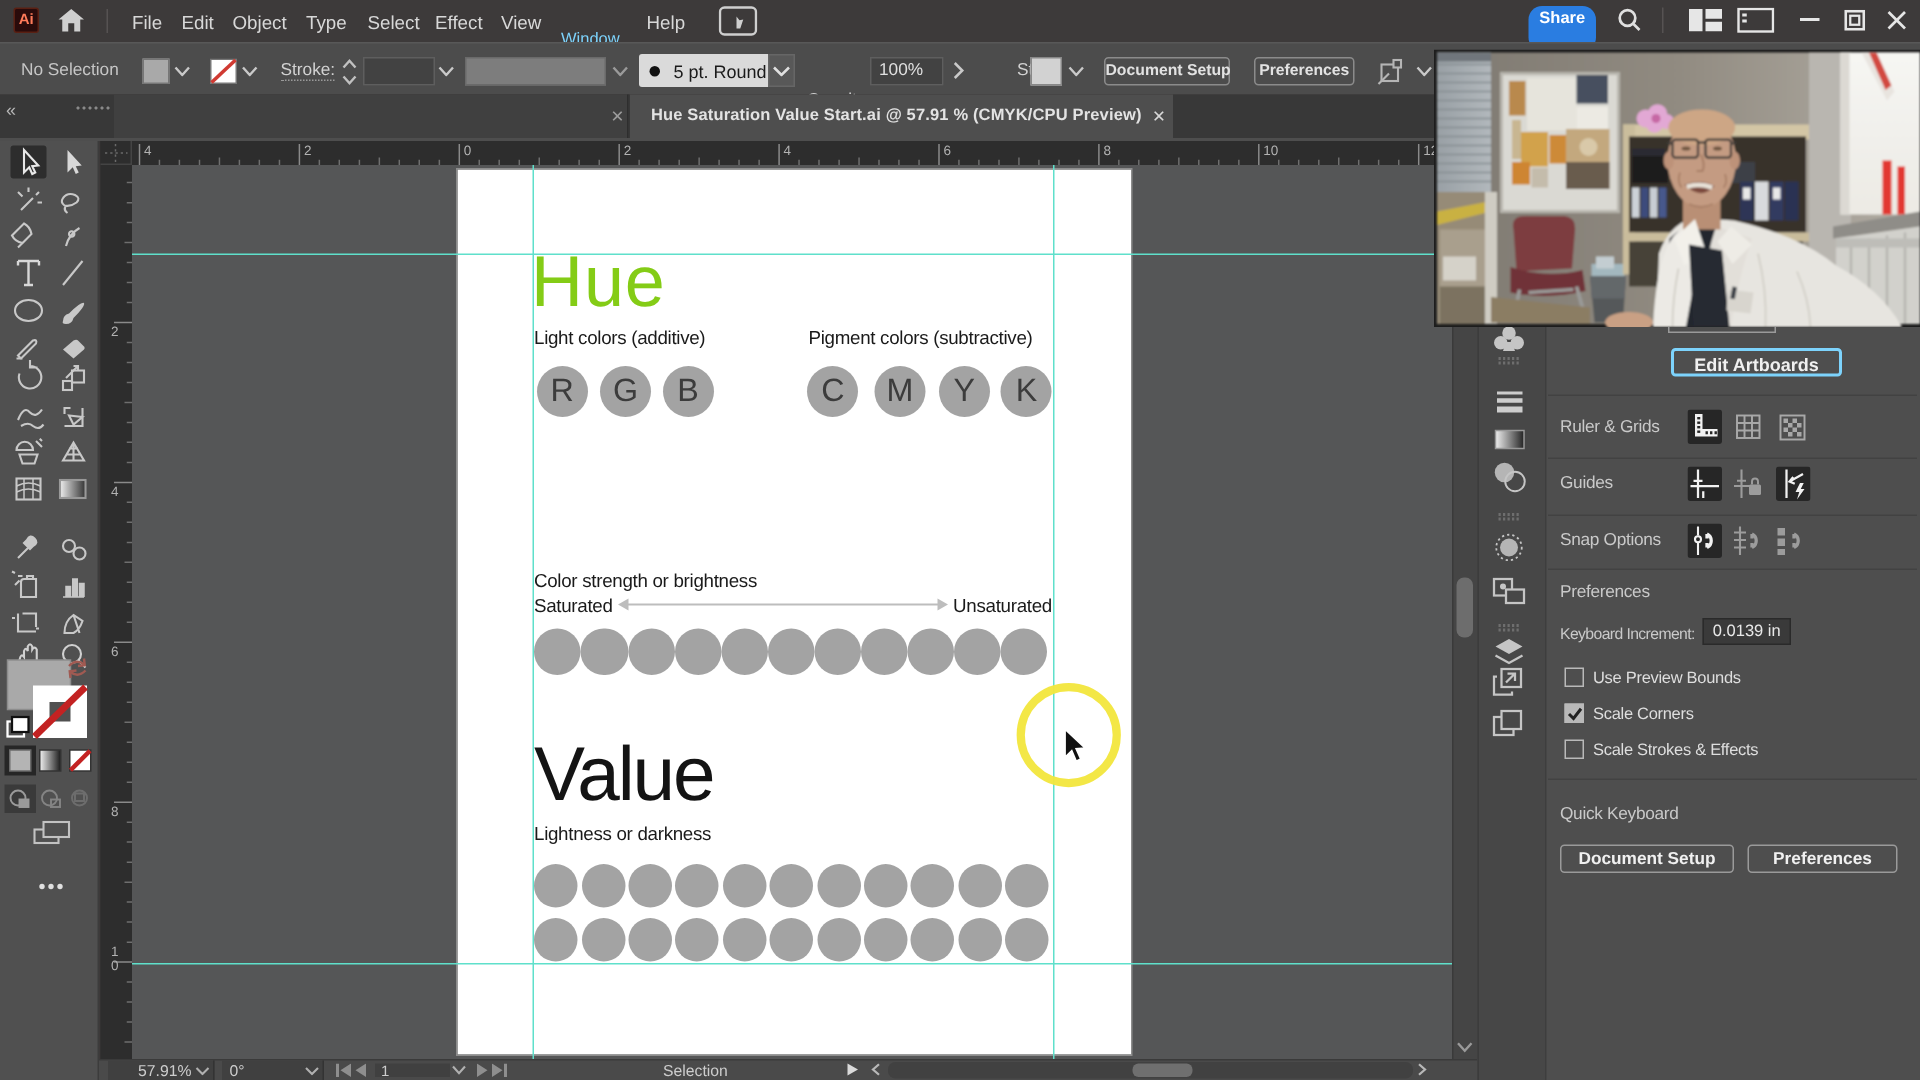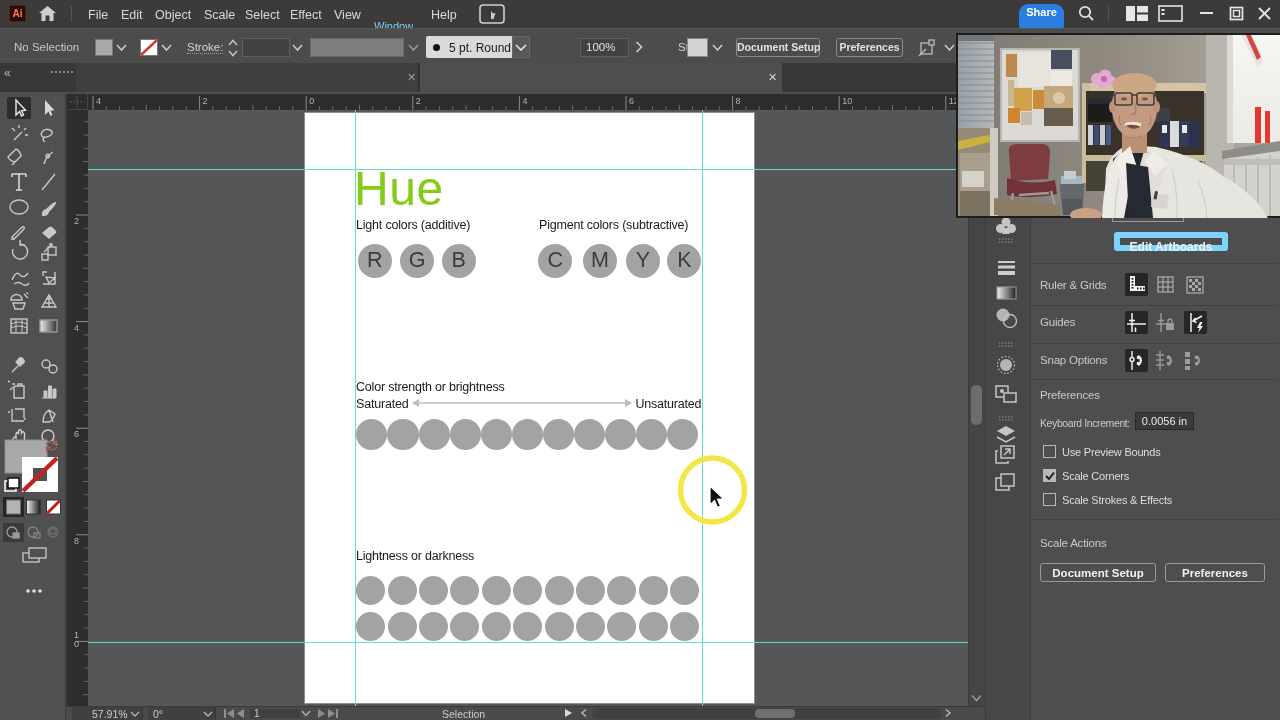--- a/index.html
+++ b/index.html
@@ -22,21 +22,21 @@
   <div class="abs" id="menubar" style="left:0;top:0;width:1280px;height:28px;background:#3d3a3a;"></div>
   <div class="abs" style="left:9px;top:5px;width:17px;height:17px;background:#2a0b0b;border:1px solid #5a2013;border-radius:2px;color:#ff7b5a;font-size:10px;font-weight:bold;text-align:center;line-height:15px;">Ai</div>
 
   <svg class="abs" style="left:38px;top:5px;" width="19" height="17" viewBox="0 0 19 17">
     <path d="M9.5 1 L18 8 L15.5 8 L15.5 16 L11.5 16 L11.5 10.5 L7.5 10.5 L7.5 16 L3.5 16 L3.5 8 L1 8 Z" fill="#cfcfcf"></path>
   </svg>
   <div class="abs" style="left:71px;top:6px;width:1px;height:16px;background:#565252;"></div>
   <div class="abs txt" style="left:88px;top:8px;font-size:12.5px;color:#d8d8d8;">File</div>
     <div class="abs txt" style="left:121px;top:8px;font-size:12.5px;color:#d8d8d8;">Edit</div>
     <div class="abs txt" style="left:155px;top:8px;font-size:12.5px;color:#d8d8d8;">Object</div>
-    <div class="abs txt" style="left:204px;top:8px;font-size:12.5px;color:#d8d8d8;">Scale</div>
+    <div class="abs txt" style="left:204px;top:8px;font-size:12.5px;color:#d8d8d8;">Type</div>
     <div class="abs txt" style="left:245px;top:8px;font-size:12.5px;color:#d8d8d8;">Select</div>
     <div class="abs txt" style="left:290px;top:8px;font-size:12.5px;color:#d8d8d8;">Effect</div>
     <div class="abs txt" style="left:334px;top:8px;font-size:12.5px;color:#d8d8d8;">View</div>
     <div class="abs txt" style="left:374px;top:20px;font-size:11px;color:#7dd3fc;">Window</div>
     <div class="abs txt" style="left:431px;top:8px;font-size:12.5px;color:#d8d8d8;">Help</div>
 
   <svg class="abs" style="left:479px;top:4px;" width="26" height="20" viewBox="0 0 26 20">
     <rect x="1" y="1" width="24" height="18" rx="3" fill="none" stroke="#cfcfcf" stroke-width="1.6"></rect>
     <path d="M12 15 L12 7 L14 9.5 L16.5 9 L14.5 15 Z" fill="#cfcfcf"></path>
   </svg>
@@ -130,20 +130,21 @@
   <svg class="abs" style="left:944px;top:44px;" width="11" height="7">
       <path d="M1 1 L5.5 6 L10 1" fill="none" stroke="#c9c9c9" stroke-width="1.6"></path>
     </svg>
 
   <div class="abs" id="tabbar" style="left:0;top:63px;width:1280px;height:29px;background:#383838;"></div>
   <div class="abs txt" style="left:4px;top:66px;font-size:12px;color:#b9b9b9;">«</div>
   <div class="abs" style="left:50px;top:70px;width:24px;height:4px;background-image:radial-gradient(circle, #8a8a8a 1px, transparent 1.1px);background-size:4px 4px;"></div>
   <div class="abs" style="left:76px;top:63px;width:343px;height:29px;background:#404040;border-right:1px solid #2e2e2e;"></div>
   <div class="abs txt" style="left:407px;top:71px;font-size:11px;color:#9c9c9c;">✕</div>
   <div class="abs" style="left:420px;top:63px;width:362px;height:29px;background:#4e4e4e;"></div>
+  <div class="abs txt" style="left:434px;top:71px;font-size:11px;color:#e3e3e3;font-weight:bold;letter-spacing:0.1px;">Hue Saturation Value Start.ai @ 57.91 % (CMYK/CPU Preview)</div>
   <div class="abs txt" style="left:768px;top:71px;font-size:11px;color:#d8d8d8;">✕</div>
   <div class="abs" style="left:0;top:92px;width:968px;height:2px;background:#4e4e4e;"></div>
 
   <div class="abs" id="toolbar" style="left:0;top:94px;width:66px;height:626px;background:#505050;border-right:1px solid #3c3c3c;"></div>
   <svg class="abs" style="left:0;top:94px;" width="66" height="626" viewBox="0 0 66 626">
     <g stroke="#c8c8c8" fill="none" stroke-width="1.4">
 
       <rect x="7" y="3" width="24" height="22" rx="2" fill="#2d2d2d" stroke="none"></rect>
       <path d="M16 6 L16 21 L19.5 17.5 L21.5 22 L23.5 21 L21.5 16.8 L25.5 16.3 Z" fill="none" stroke="#e8e8e8"></path>
       <path d="M45 6 L45 21 L48.5 17.5 L50.5 22 L52.5 21 L50.5 16.8 L54.5 16.3 Z" fill="#d8d8d8" stroke="none"></path>
@@ -415,20 +416,21 @@
     <div class="dot" style="left:387.4px;top:419.1px;width:31.2px;height:31.2px;"></div>
     <div class="dot" style="left:418.5px;top:419.1px;width:31.2px;height:31.2px;"></div>
     <div class="dot" style="left:449.6px;top:419.1px;width:31.2px;height:31.2px;"></div>
     <div class="dot" style="left:480.7px;top:419.1px;width:31.2px;height:31.2px;"></div>
     <div class="dot" style="left:511.8px;top:419.1px;width:31.2px;height:31.2px;"></div>
     <div class="dot" style="left:542.9px;top:419.1px;width:31.2px;height:31.2px;"></div>
     <div class="dot" style="left:574.0px;top:419.1px;width:31.2px;height:31.2px;"></div>
     <div class="dot" style="left:605.1px;top:419.1px;width:31.2px;height:31.2px;"></div>
     <div class="dot" style="left:636.2px;top:419.1px;width:31.2px;height:31.2px;"></div>
     <div class="dot" style="left:667.3px;top:419.1px;width:31.2px;height:31.2px;"></div>
+  <div class="abs" style="left:356px;top:490px;font-size:51px;color:#141414;line-height:1;letter-spacing:-1.4px;">Value</div>
   <div class="abs lbl" style="left:356px;top:548.5px;">Lightness or darkness</div>
   <div class="dot" style="left:356.4px;top:576.1px;width:29px;height:29px;"></div>
     <div class="dot" style="left:387.8px;top:576.1px;width:29px;height:29px;"></div>
     <div class="dot" style="left:419.1px;top:576.1px;width:29px;height:29px;"></div>
     <div class="dot" style="left:450.4px;top:576.1px;width:29px;height:29px;"></div>
     <div class="dot" style="left:481.8px;top:576.1px;width:29px;height:29px;"></div>
     <div class="dot" style="left:513.1px;top:576.1px;width:29px;height:29px;"></div>
     <div class="dot" style="left:544.5px;top:576.1px;width:29px;height:29px;"></div>
     <div class="dot" style="left:575.9px;top:576.1px;width:29px;height:29px;"></div>
     <div class="dot" style="left:607.2px;top:576.1px;width:29px;height:29px;"></div>
@@ -541,33 +543,33 @@
       <rect x="16" y="380" width="13" height="12" fill="#474747"></rect>
     </g>
     <defs>
         <linearGradient id="dgrad" x1="0" y1="0" x2="1" y2="0">
           <stop offset="0" stop-color="#f0f0f0"></stop>
           <stop offset="1" stop-color="#222"></stop>
         </linearGradient>
       </defs>
   </svg>
   <div class="abs" style="left:1112px;top:217px;width:72px;height:5px;border:1px solid #9a9a9a;border-top:none;"></div>
-  <div class="abs" style="left:1114px;top:232px;width:114px;height:19px;border:6px solid #7dd3fc;border-radius:3px;color:#f0f0f0;font-size:12px;font-weight:bold;text-align:center;line-height:18px;">Edit Artboards</div>
+  <div class="abs" style="left:1114px;top:232px;width:114px;height:19px;border:2px solid #7dd3fc;border-radius:3px;color:#f0f0f0;font-size:12px;font-weight:bold;text-align:center;line-height:18px;">Edit Artboards</div>
   <div class="abs" style="left:1032px;top:263px;width:246px;height:1px;background:#424242;"></div>
   <div class="abs" style="left:1032px;top:305px;width:246px;height:1px;background:#424242;"></div>
   <div class="abs" style="left:1032px;top:343px;width:246px;height:1px;background:#424242;"></div>
   <div class="abs" style="left:1032px;top:379px;width:246px;height:1px;background:#424242;"></div>
   <div class="abs" style="left:1032px;top:519px;width:246px;height:1px;background:#424242;"></div>
   <div class="abs plbl" style="left:1040px;top:279px;">Ruler &amp; Grids</div>
   <div class="abs plbl" style="left:1040px;top:316px;">Guides</div>
   <div class="abs plbl" style="left:1040px;top:354px;">Snap Options</div>
   <div class="abs plbl" style="left:1040px;top:389px;">Preferences</div>
   <div class="abs plbl" style="left:1040px;top:417px;font-size:10.5px;letter-spacing:-0.4px;">Keyboard Increment:</div>
-  <div class="abs" style="left:1135px;top:412px;width:59px;height:18px;background:#3a3a3a;border:1px solid #2a2a2a;color:#e8e8e8;font-size:11px;text-align:center;line-height:17px;">0.0056 in</div>
-  <div class="abs plbl" style="left:1040px;top:537px;">Scale Actions</div>
+  <div class="abs" style="left:1135px;top:412px;width:59px;height:18px;background:#3a3a3a;border:1px solid #2a2a2a;color:#e8e8e8;font-size:11px;text-align:center;line-height:17px;">0.0139 in</div>
+  <div class="abs plbl" style="left:1040px;top:537px;">Quick Keyboard</div>
 
   <svg class="abs" style="left:1125px;top:273px;" width="82" height="23" viewBox="0 0 82 23">
     <rect x="0" y="0" width="23" height="23" rx="2" fill="#262626"></rect>
     <path d="M5 3 L5 18 L20 18 L20 13 L10 13 L10 3 Z" fill="#f2f2f2"></path>
     <g fill="#262626">
         <rect x="6.5" y="5" width="2" height="1.6"></rect>
         <rect x="6.5" y="8" width="2" height="1.6"></rect>
         <rect x="6.5" y="11" width="2" height="1.6"></rect>
         <rect x="6.5" y="14" width="2" height="1.6"></rect>
         <rect x="12" y="14.5" width="1.6" height="2"></rect>

